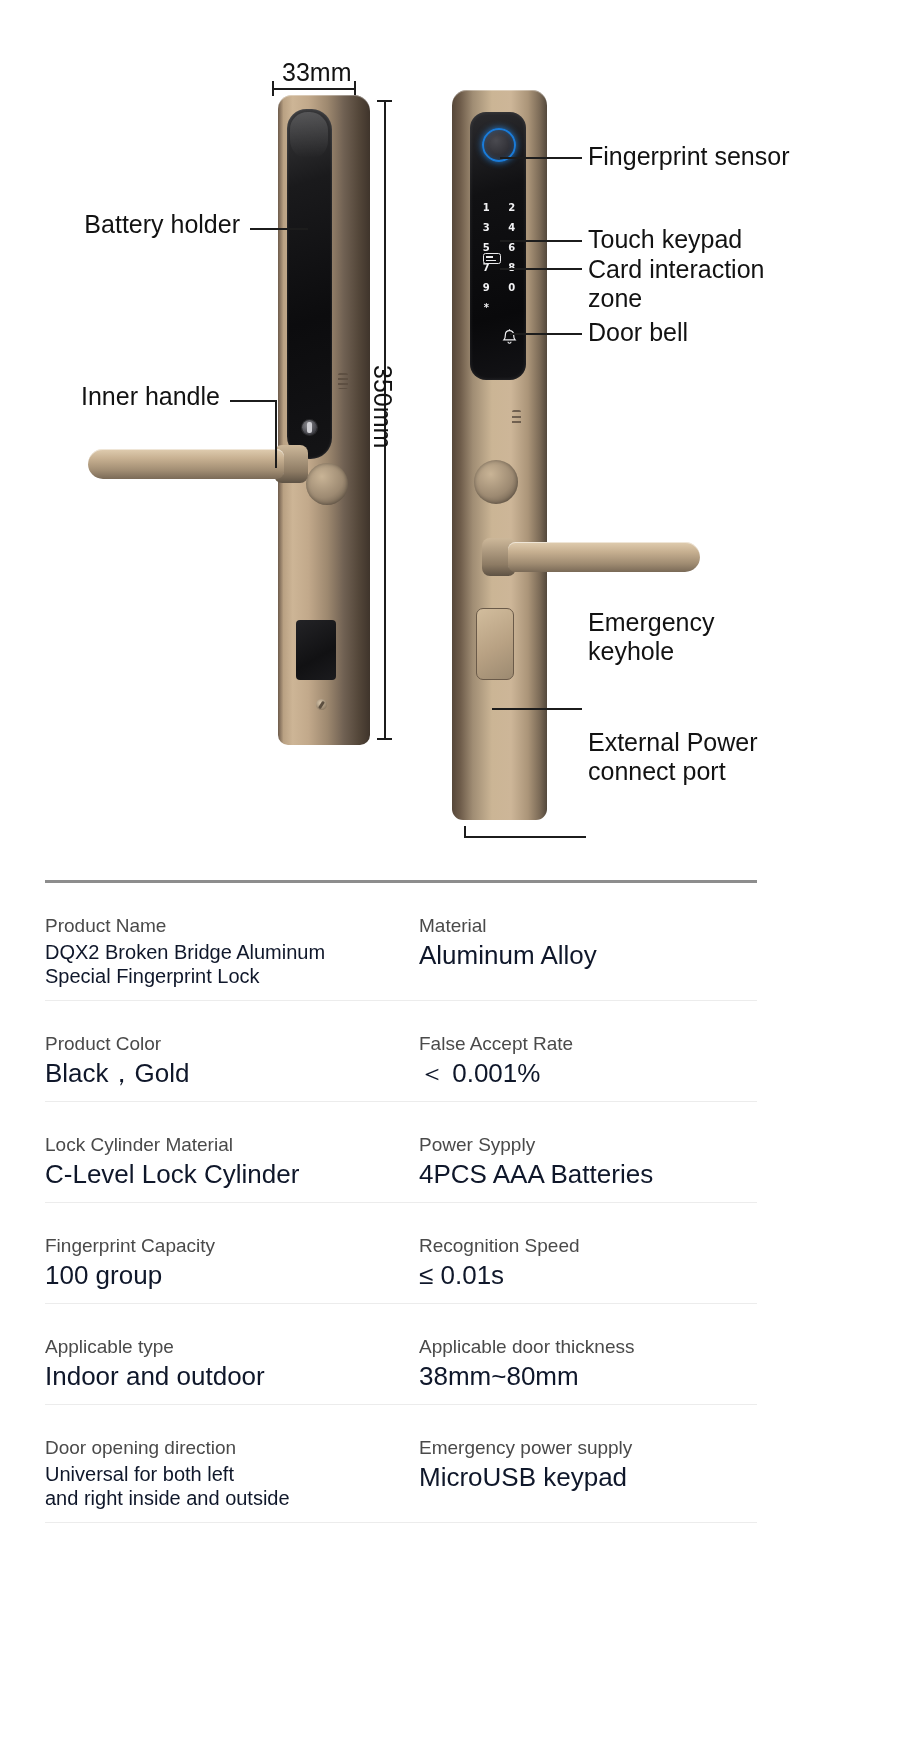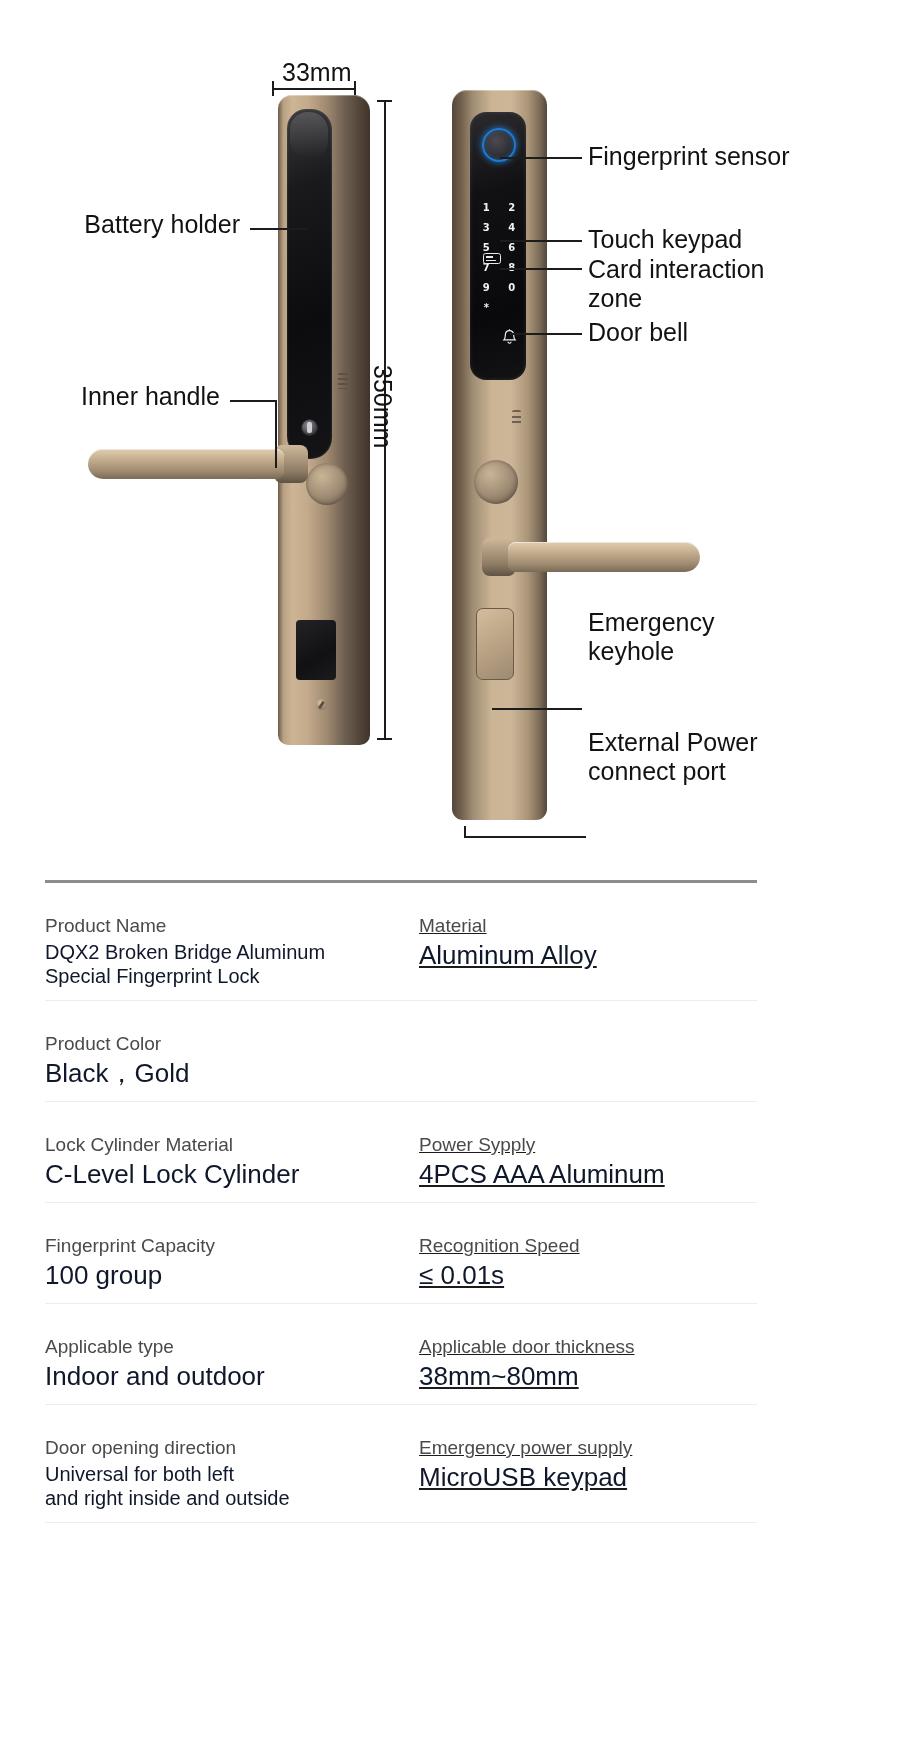--- a/index.html
+++ b/index.html
@@ -222,21 +222,21 @@
   .spec-table {
     position: absolute; left: 45px; top: 880px; width: 712px;
   }
   .spec-top-rule { height: 3px; background: #8d8d8d; width: 712px; }
   .spec-row {
     display: flex; border-bottom: 1.5px solid #ececec;
     padding: 14px 0 12px 0;
   }
   .spec-row:last-child { border-bottom: 1.5px solid #ececec; }
   .spec-cell { width: 50%; padding-right: 14px; margin-top: 16px; }
-  .spec-cell.col2 { padding-left: 18px; text-decoration: underline; }
+  .spec-cell.col2 { padding-left: 18px; }
   .spec-label {
     font-size: 19px; color: #4a4a4a; line-height: 25px; margin-bottom: 2px;
   }
   .spec-value {
     font-size: 26px; color: #0f172a; line-height: 31px; white-space: pre-line;
   }
   .spec-value.small { font-size: 20px; line-height: 24px; }
 </style>
 </head>
 <body>
@@ -351,29 +351,33 @@
           <div class="spec-cell col2">
             <div class="spec-label">Material</div>
             <div class="spec-value">Aluminum Alloy</div>
           </div>
         </div>
         <div class="spec-row">
           <div class="spec-cell col1">
             <div class="spec-label">Product Color</div>
             <div class="spec-value">Black，Gold</div>
           </div>
+          <div class="spec-cell col2">
+            <div class="spec-label">False Accept Rate</div>
+            <div class="spec-value">＜ 0.001%</div>
+          </div>
         </div>
         <div class="spec-row">
           <div class="spec-cell col1">
             <div class="spec-label">Lock Cylinder Material</div>
             <div class="spec-value">C-Level Lock Cylinder</div>
           </div>
           <div class="spec-cell col2">
             <div class="spec-label">Power Sypply</div>
-            <div class="spec-value">4PCS AAA Aluminum</div>
+            <div class="spec-value">4PCS AAA Batteries</div>
           </div>
         </div>
         <div class="spec-row">
           <div class="spec-cell col1">
             <div class="spec-label">Fingerprint Capacity</div>
             <div class="spec-value">100 group</div>
           </div>
           <div class="spec-cell col2">
             <div class="spec-label">Recognition Speed</div>
             <div class="spec-value">≤ 0.01s</div>

